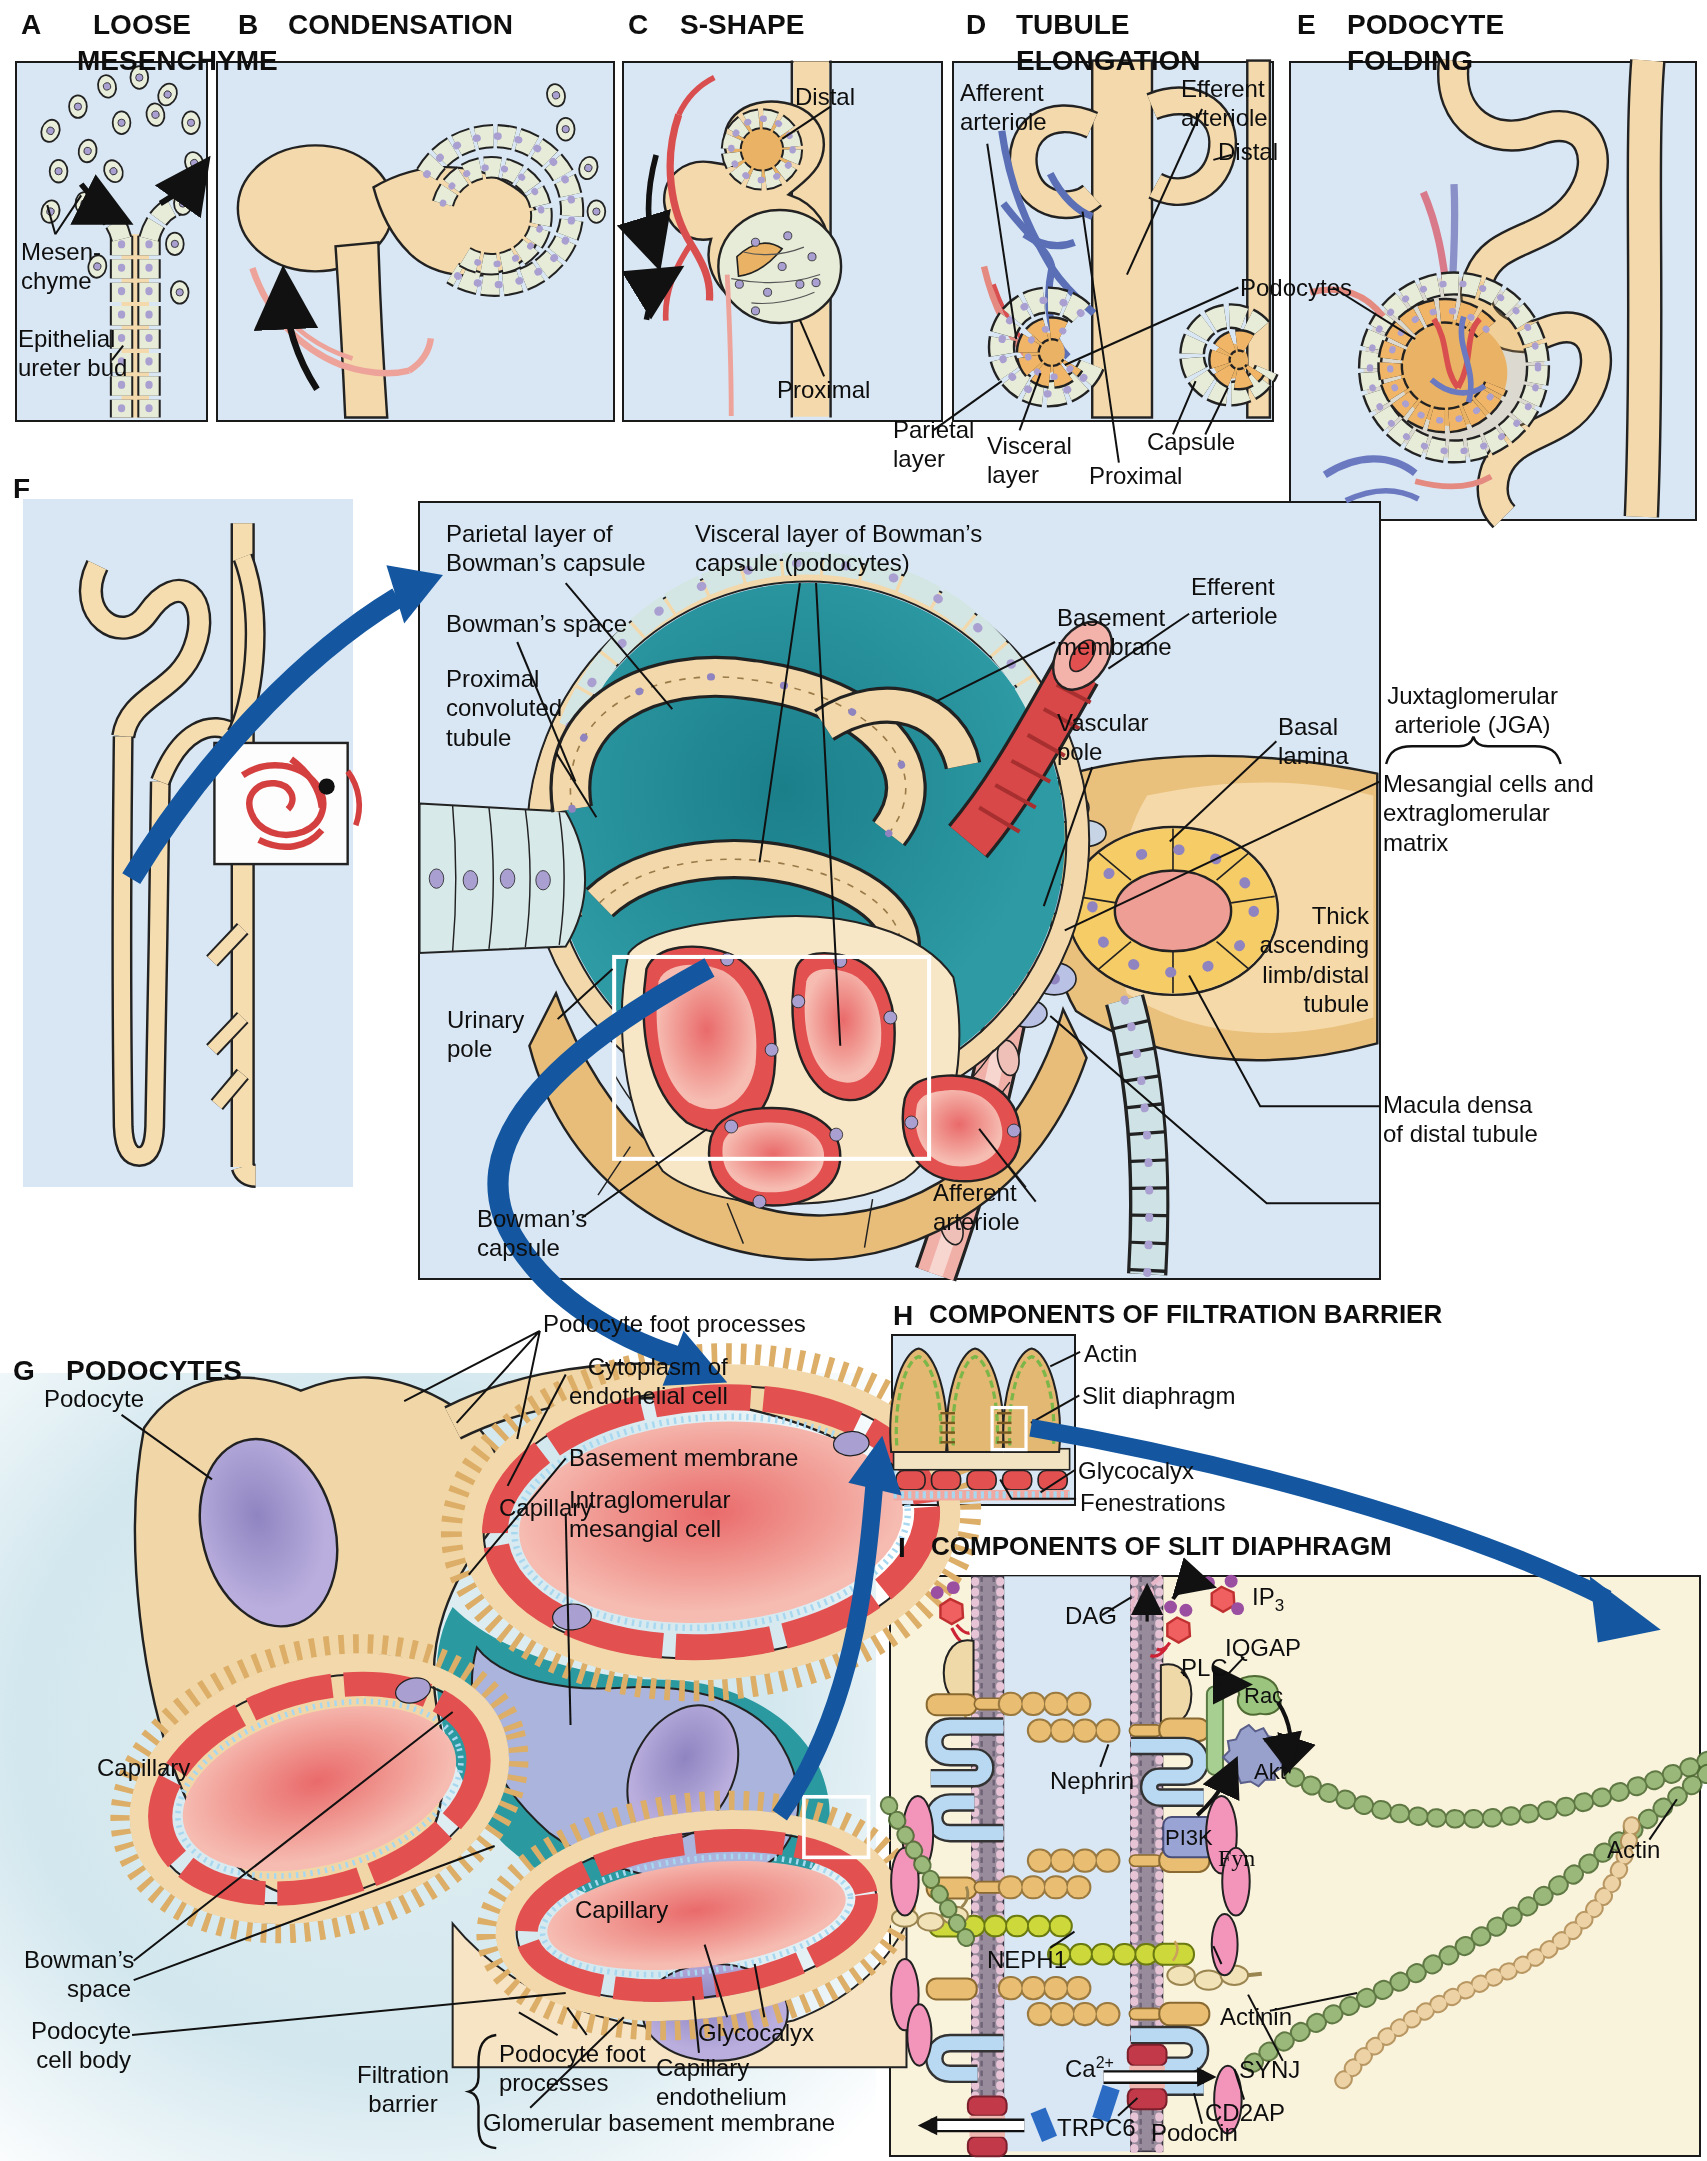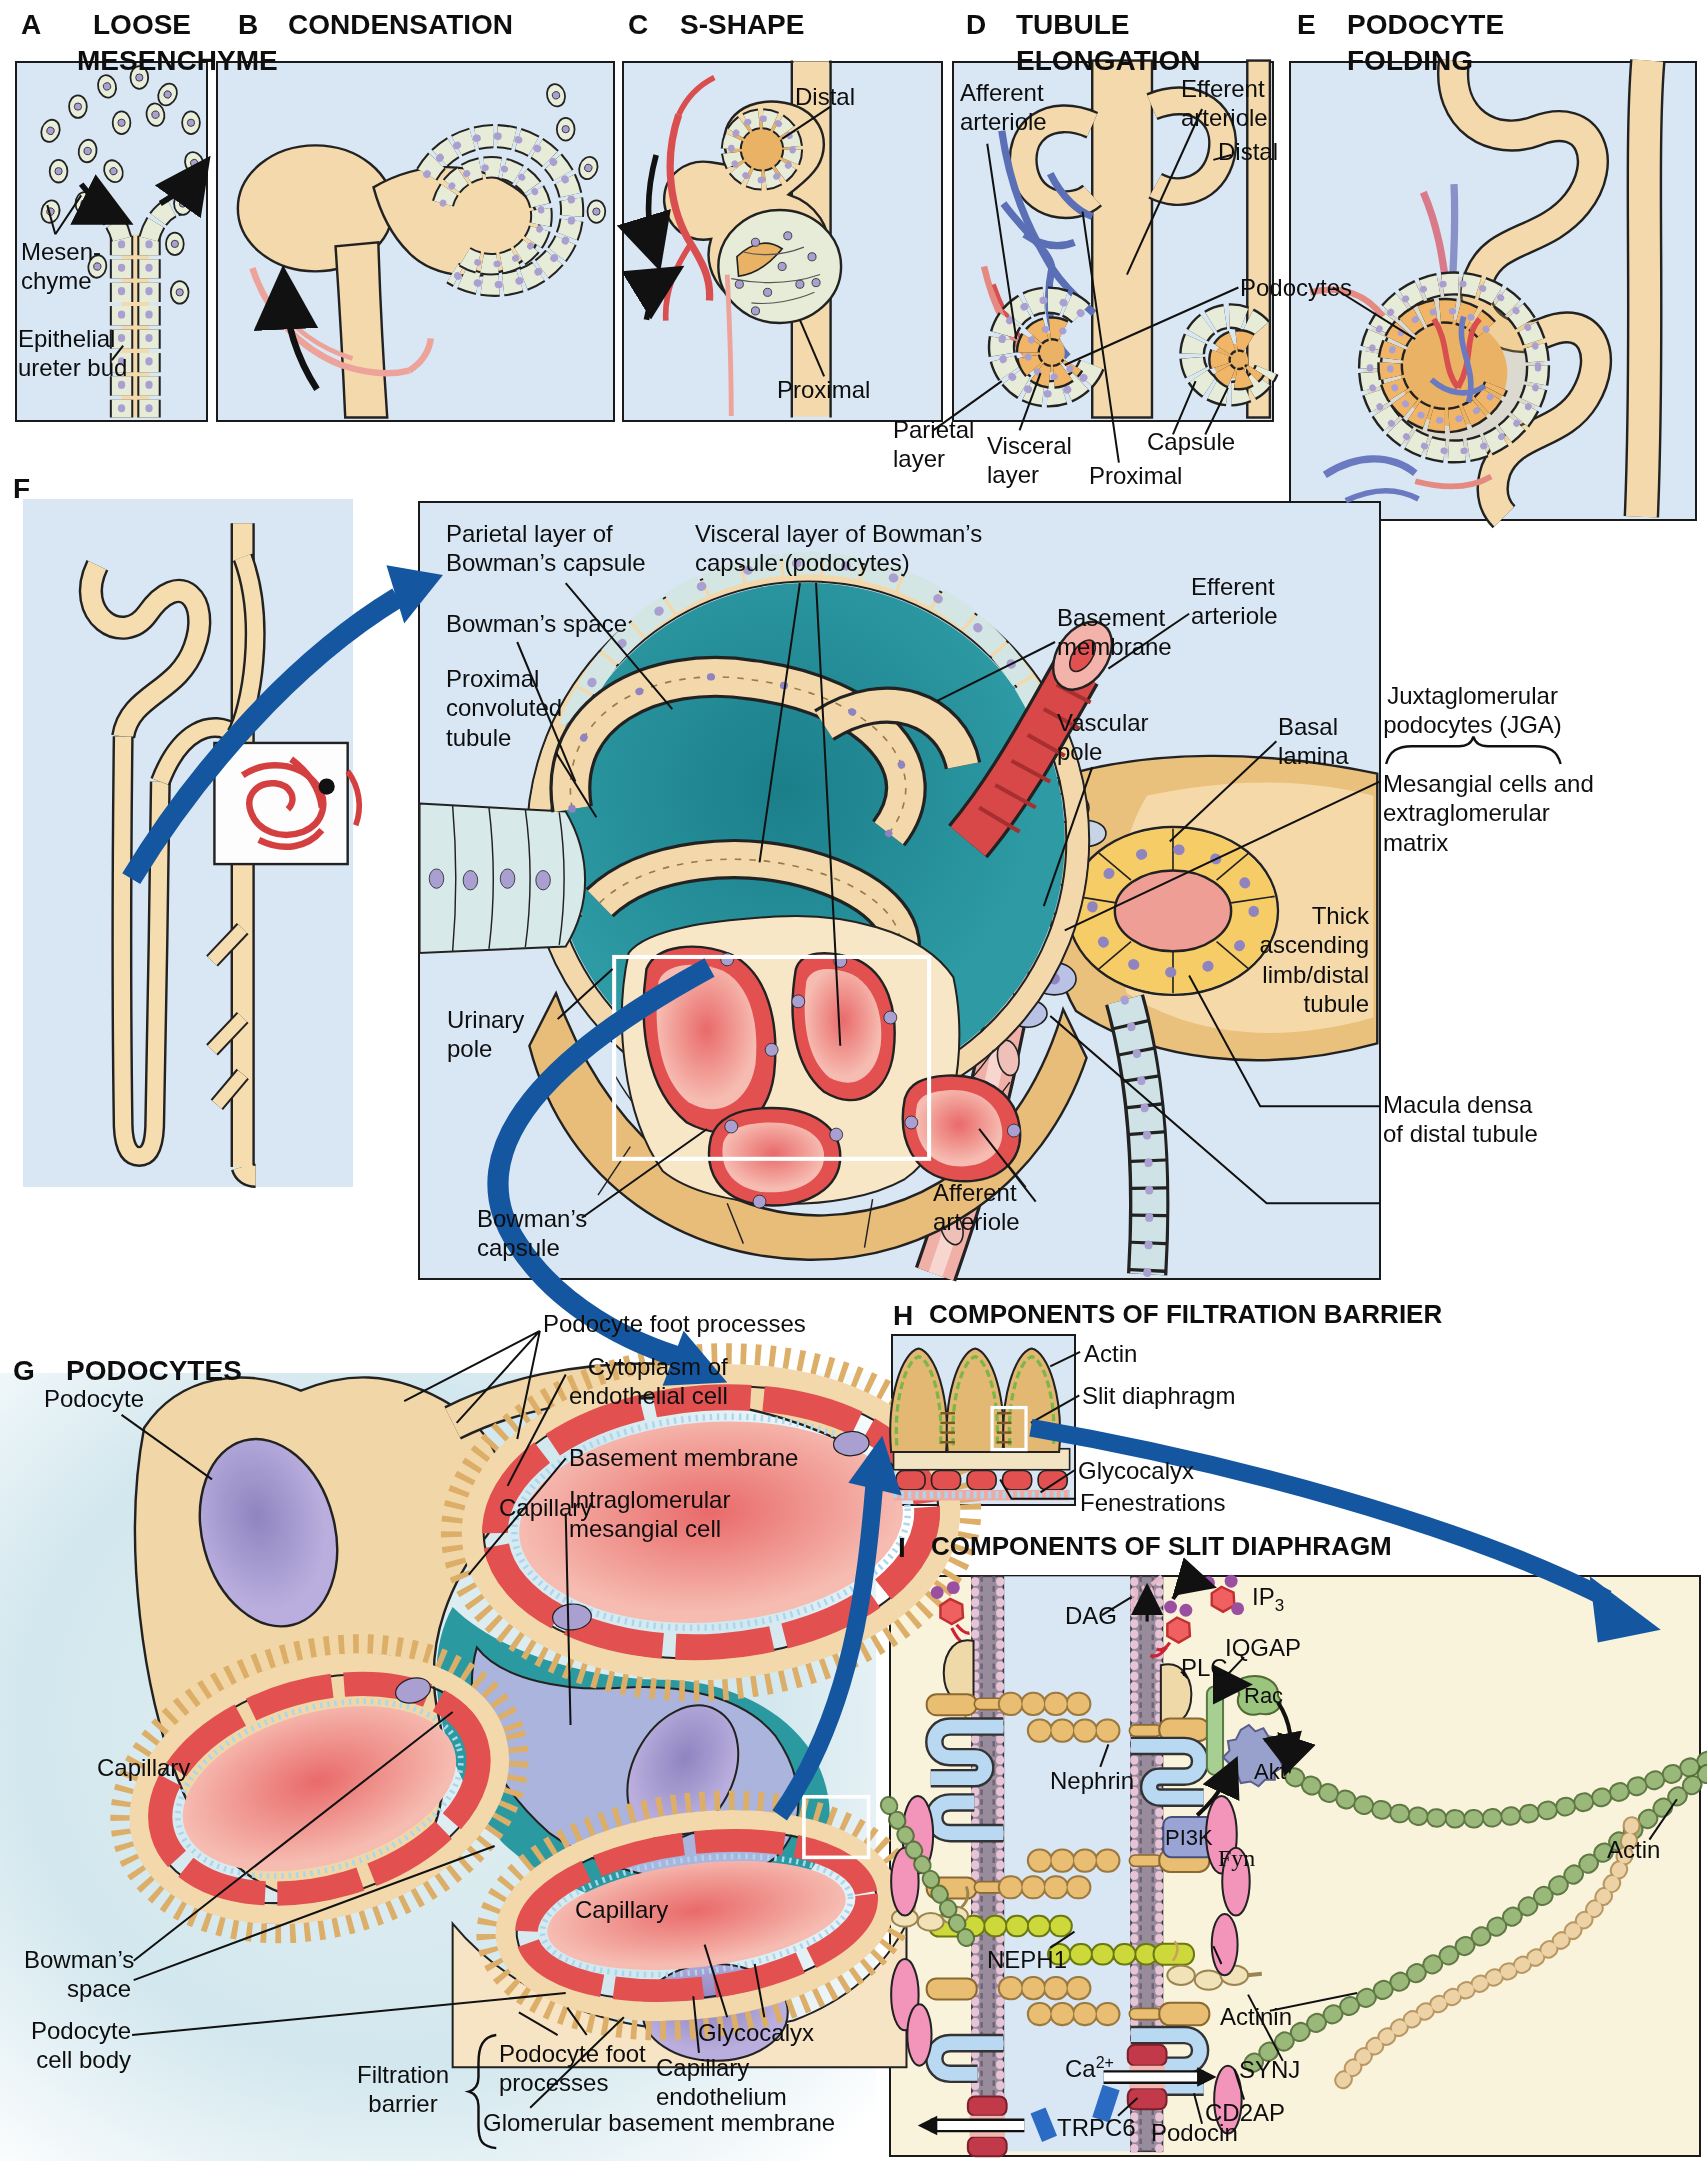--- a/index.html
+++ b/index.html
@@ -766,21 +766,21 @@
 pole</div>
   <div class="lbl" style="left:477px;top:1204px;">Bowman’s
 capsule</div>
   <div class="lbl" style="left:933px;top:1178px;">Afferent
 arteriole</div>
   <div class="lbl rt" style="left:1195px;top:901px;width:174px;">Thick
 ascending
 limb/distal
 tubule</div>
   <div class="lbl ctr" style="left:1383px;top:681px;width:179px;">Juxtaglomerular
-podocytes (JGA)</div>
+arteriole (JGA)</div>
   <div class="lbl" style="left:1383px;top:769px;">Mesangial cells and
 extraglomerular
 matrix</div>
   <div class="lbl" style="left:1383px;top:1090px;">Macula densa
 of distal tubule</div>
 
   <div class="lbl nw" style="left:44px;top:1384px;">Podocyte</div>
   <div class="lbl nw" style="left:543px;top:1309px;">Podocyte foot processes</div>
   <div class="lbl" style="left:569px;top:1352px;text-align:right;">Cytoplasm of
 endothelial cell</div>

